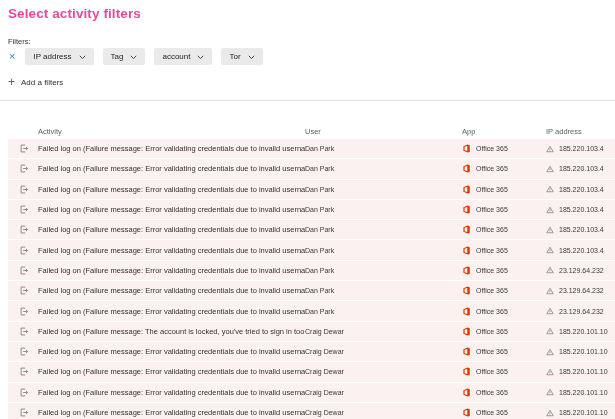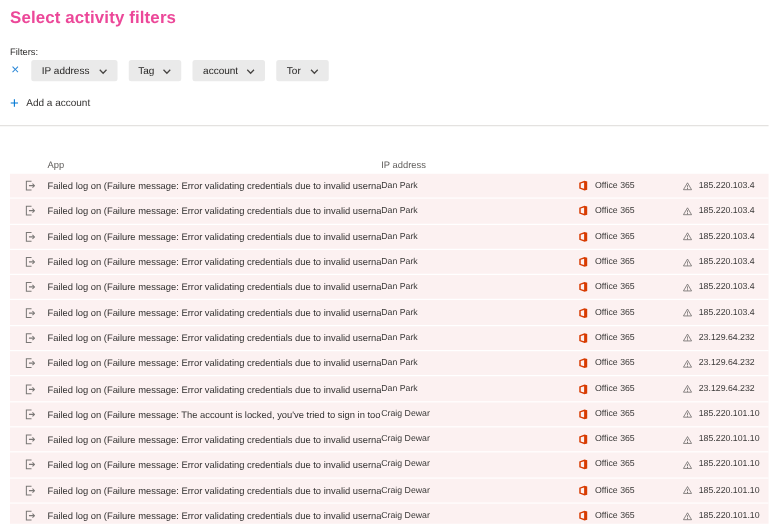--- a/index.html
+++ b/index.html
@@ -115,27 +115,29 @@
     <span class="chevron-icon">
         <svg width="7" height="5" viewBox="0 0 7 5">
           <path d="M0.8 0.8 L3.5 3.6 L6.2 0.8" fill="none" stroke="#484644" stroke-width="1"></path>
         </svg>
       </span>
   </button>
 </div>
 
 <button class="add-filter">
   <span class="plus-icon">+</span>
-  <span>Add a account</span>
+  <span>Add a filters</span>
 </button>
 
 <div class="divider"></div>
 
 <div class="table-header grid-cols">
   <span></span>
+  <span>Activity</span>
+  <span>User</span>
   <span>App</span>
   <span>IP address</span>
 </div>
 
 <div class="rows">
   <div class="row grid-cols">
     <span class="icon-cell">
       <svg width="11" height="11" viewBox="0 0 16 16">
         <path d="M10.5 3 H4.5 V13 H10.5" fill="none" stroke="#7a7876" stroke-width="1.2"></path>
         <path d="M7.5 8 H13.6" fill="none" stroke="#7a7876" stroke-width="1.2"></path>

